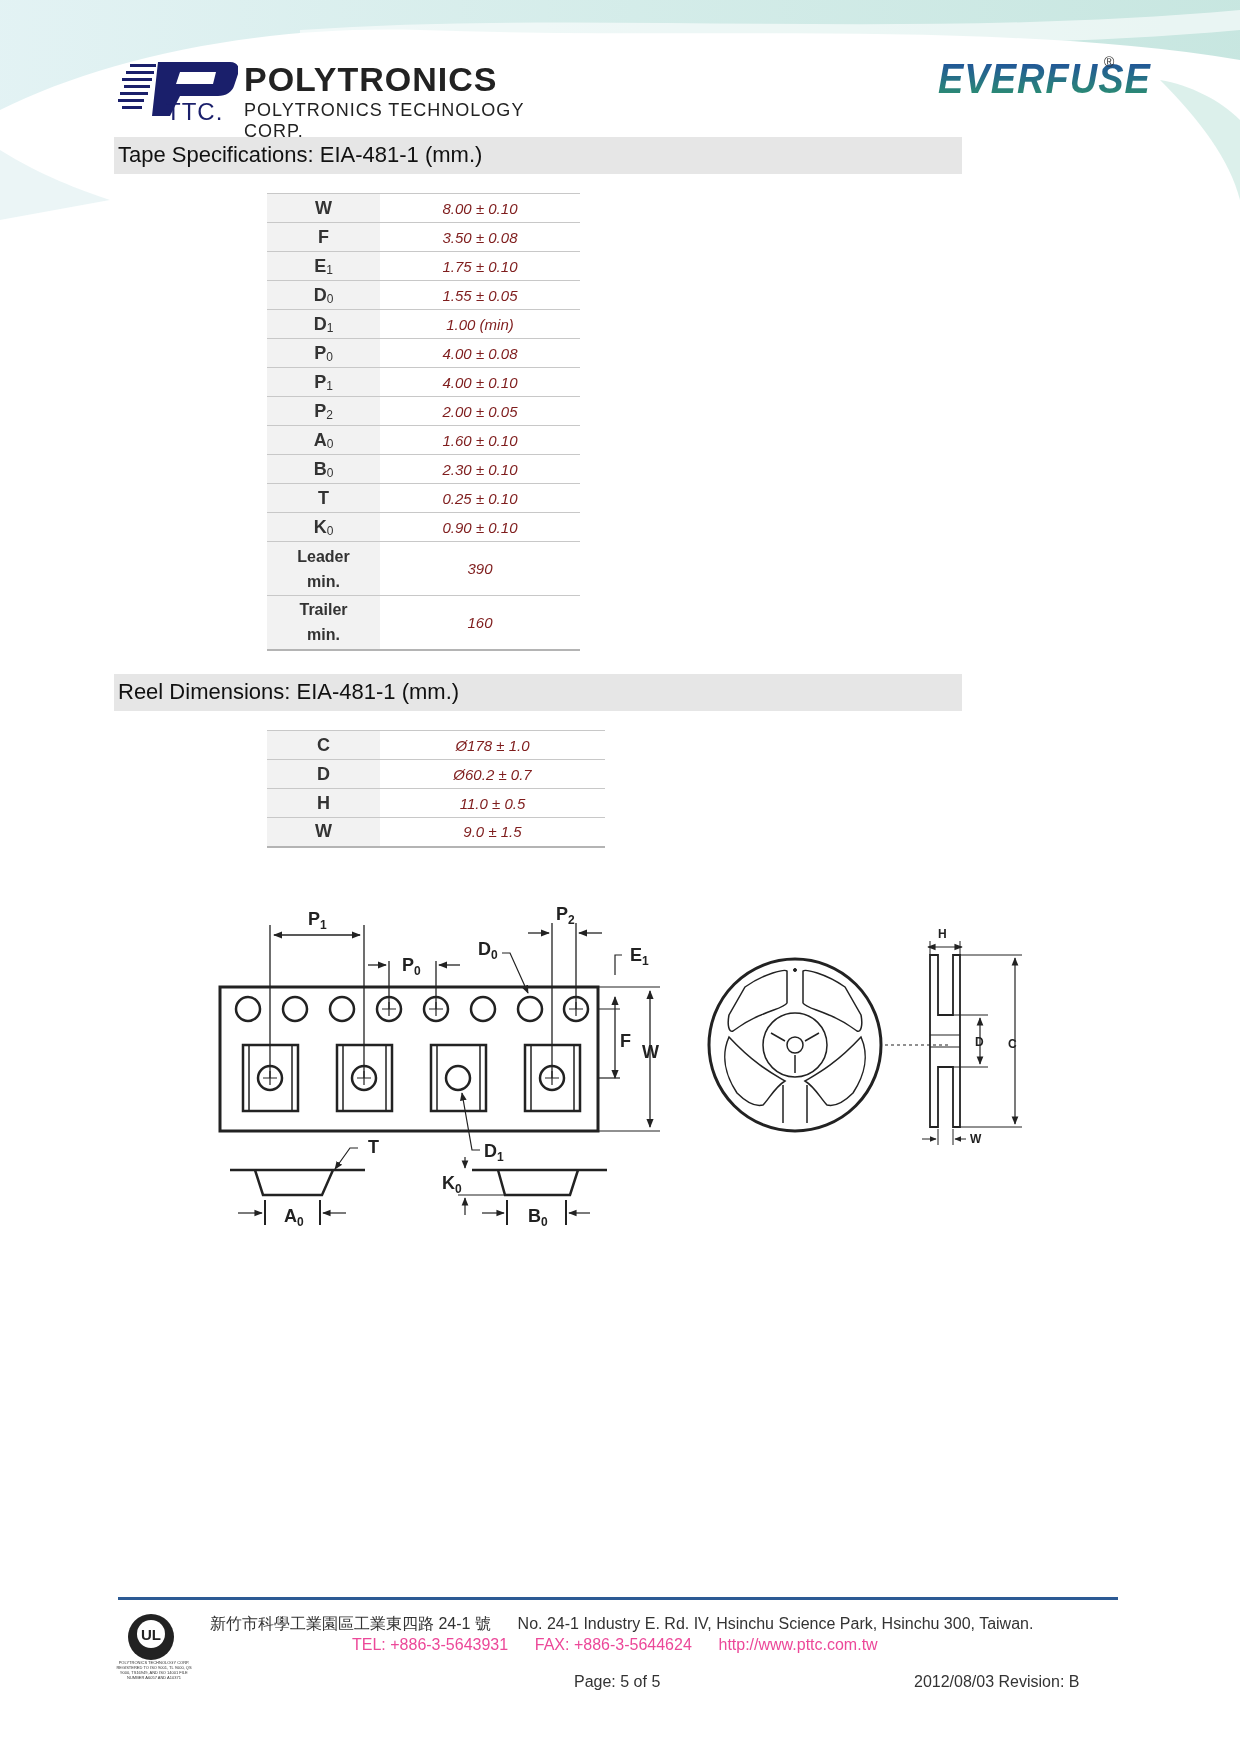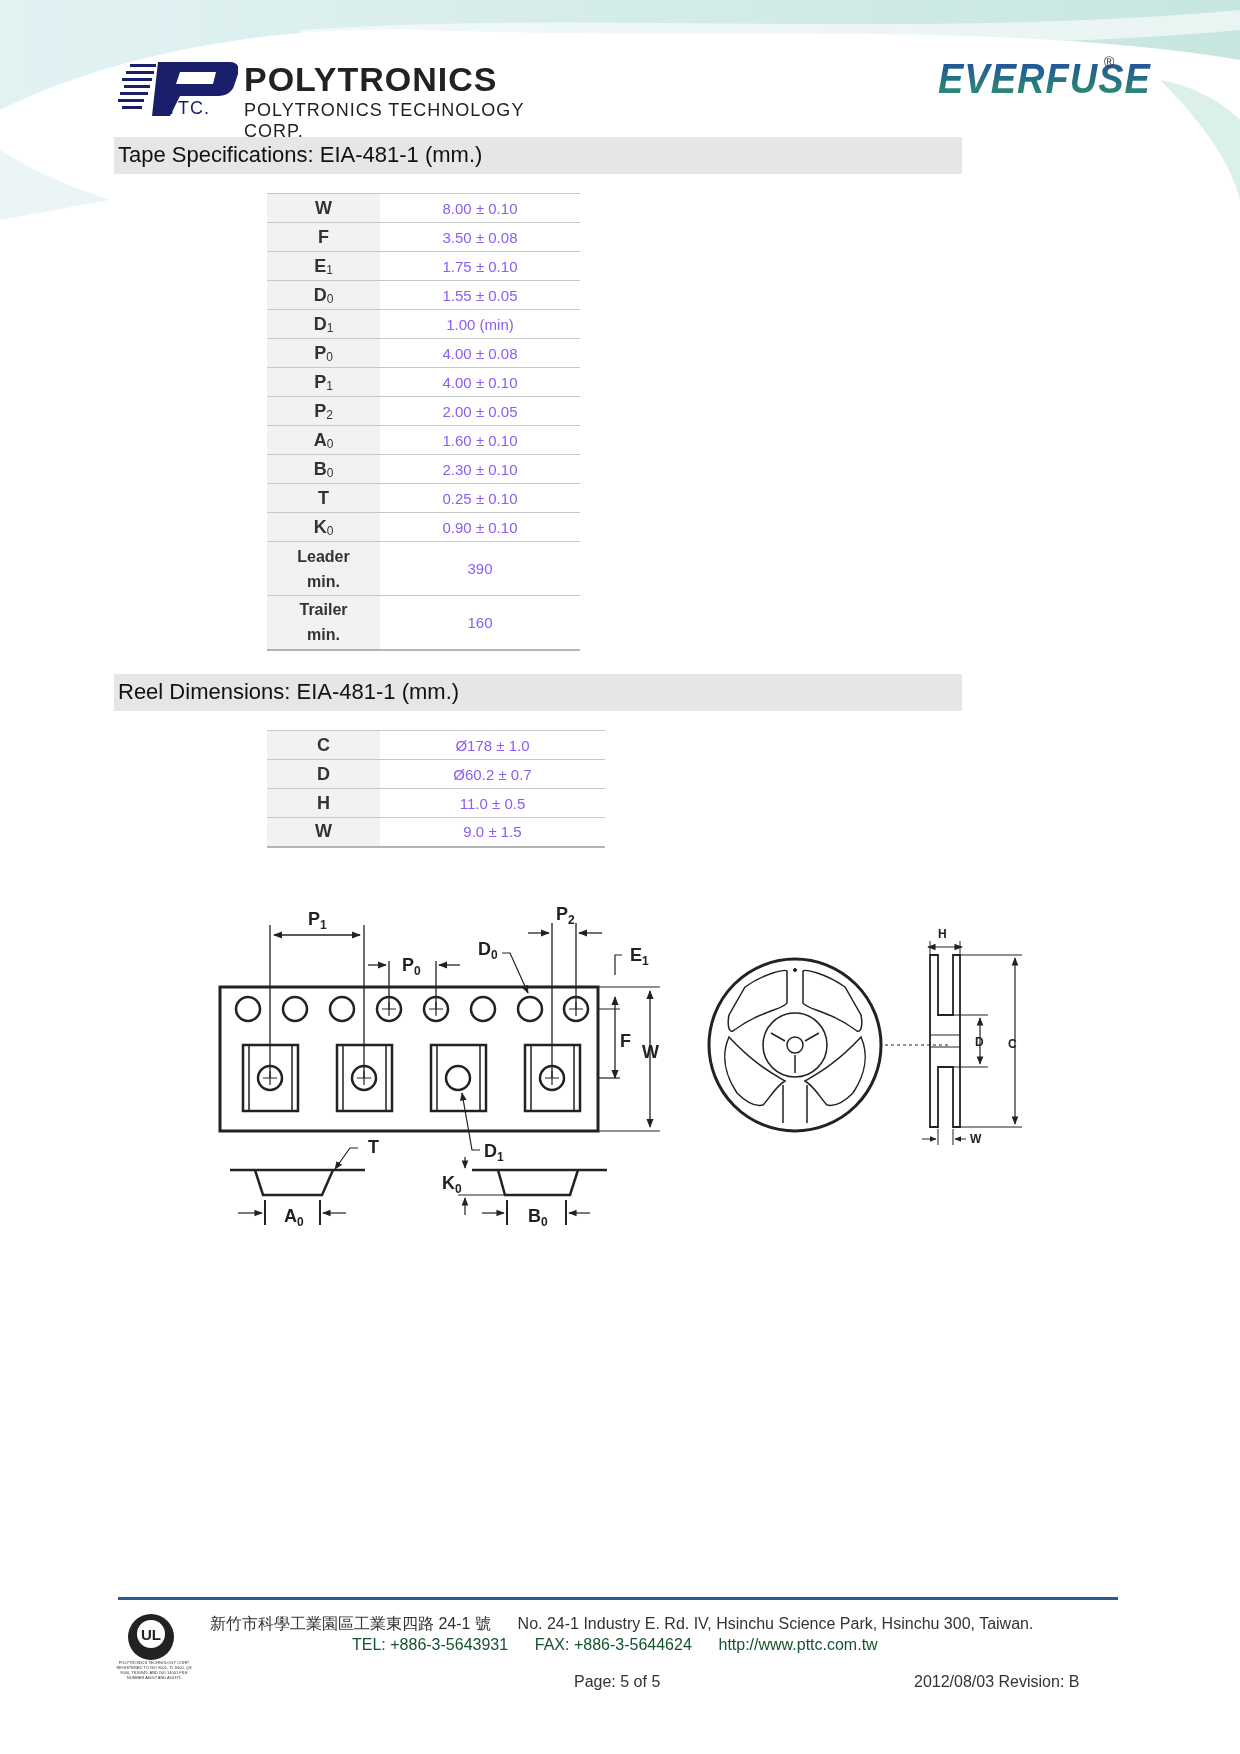--- a/index.html
+++ b/index.html
@@ -2,40 +2,40 @@
 <html><head>
 <meta charset="utf-8">
 <style>
   html,body{margin:0;padding:0;}
   body{width:1240px;height:1754px;position:relative;background:#fff;font-family:"Liberation Sans",sans-serif;color:#222;overflow:hidden;}
   .bgwave{position:absolute;left:0;top:0;width:1240px;height:260px;}
   .logo-left{position:absolute;left:118px;top:58px;width:430px;height:62px;}
   .logo-p{position:absolute;left:0;top:2px;}
   .brand-name{position:absolute;left:126px;top:2px;font-size:34px;font-weight:bold;letter-spacing:1px;color:#222;}
   .brand-sub{position:absolute;left:126px;top:42px;font-size:18px;letter-spacing:1px;color:#222;}
-  .ttc{position:absolute;left:48px;top:40px;font-size:18px;color:#1a1f6b;letter-spacing:1px;}
+  .ttc{position:absolute;left:48px;top:40px;font-size:24px;color:#1a1f6b;letter-spacing:1px;}
   .logo-right{position:absolute;left:938px;top:58px;}
   .everfuse{font-size:38px;font-weight:bold;font-style:italic;letter-spacing:1px;background:linear-gradient(#1f4aa0,#2e9a6a);-webkit-background-clip:text;background-clip:text;color:transparent;transform:scaleY(1.1);display:inline-block;}
   .reg{position:absolute;left:166px;top:-4px;font-size:14px;color:#333;}
   .section-bar{position:absolute;left:114px;width:848px;height:37px;background:#e6e6e6;}
   .section-title{position:absolute;left:4px;top:5px;font-size:22px;color:#111;}
   table.spec{position:absolute;border-collapse:collapse;font-size:15px;}
   table.spec td{border-bottom:1.5px solid #c8c8c8;text-align:center;padding:0;}
   table.spec tr:first-child td{border-top:1.5px solid #c8c8c8;}
   table.spec tr:last-child td{border-bottom:2px solid #b4b4b4;}
   td.k{background:#f2f2f2;font-size:18px;font-weight:600;color:#333;width:113px;}
-  td.v{color:#8b5cf6;}
+  td.v{color:#7f1d1d;font-style:italic;}
   td.k sub{font-size:12px;vertical-align:-2px;font-weight:normal;}
   td.kl{font-size:16px;line-height:25px;}
   .diagram{position:absolute;left:210px;top:895px;}
   .footer-line{position:absolute;left:118px;top:1597px;width:1000px;height:3px;background:#2c5a94;}
   .ul-logo{position:absolute;left:126px;top:1612px;}
   .ul-note{position:absolute;left:114px;top:1660px;width:80px;font-size:4px;line-height:5px;color:#333;text-align:center;}
   .foot-addr{position:absolute;left:210px;top:1614px;font-size:16px;color:#333;white-space:pre;}
-  .foot-contact{position:absolute;left:352px;top:1636px;font-size:16px;color:#14532d;white-space:pre;}
+  .foot-contact{position:absolute;left:352px;top:1636px;font-size:16px;color:#ec4899;white-space:pre;}
   .foot-page{position:absolute;left:574px;top:1673px;font-size:16px;color:#333;}
   .foot-rev{position:absolute;left:914px;top:1673px;font-size:16px;color:#333;}
 </style>
 </head>
 <body>
 
 <svg class="bgwave" viewBox="0 0 1240 260" preserveAspectRatio="none">
   <defs>
     <linearGradient id="wg" x1="0" y1="0" x2="1" y2="0">
       <stop offset="0" stop-color="#d9eef0"></stop>

